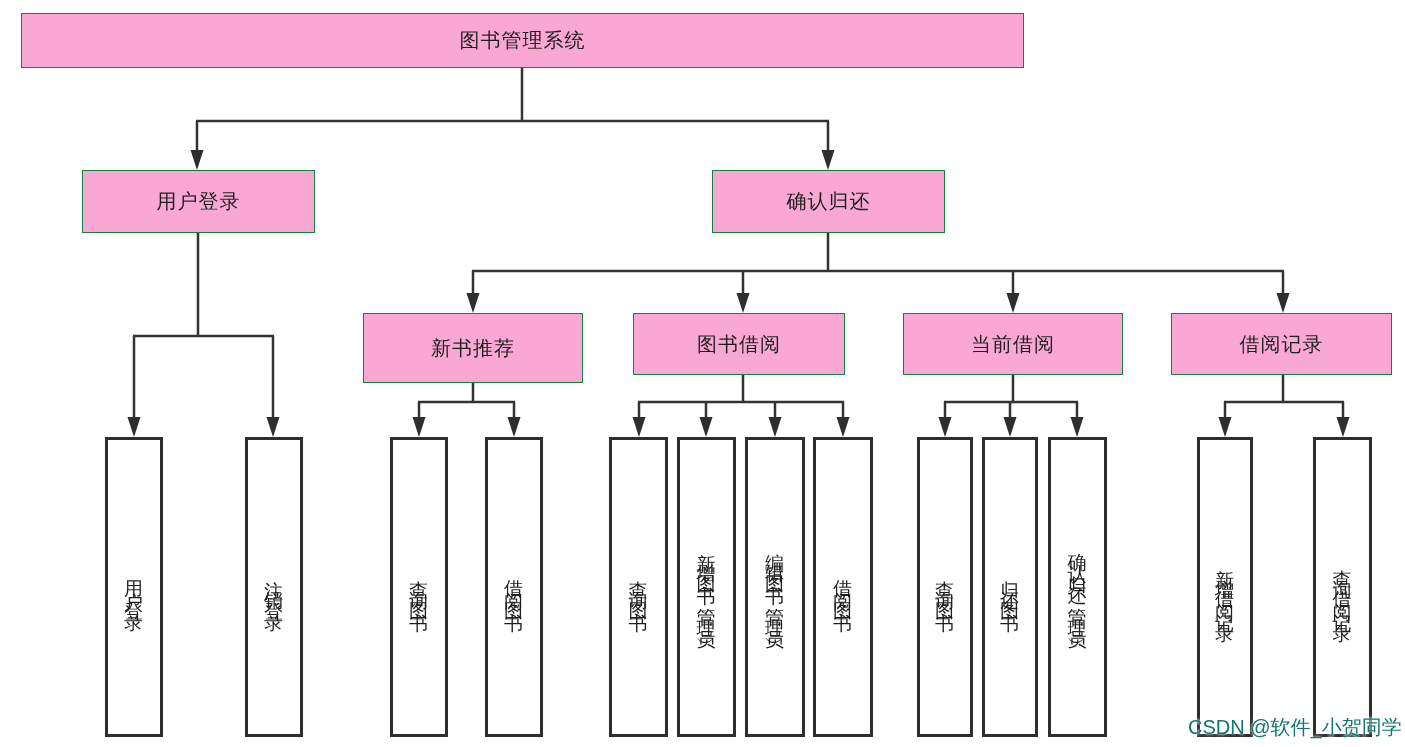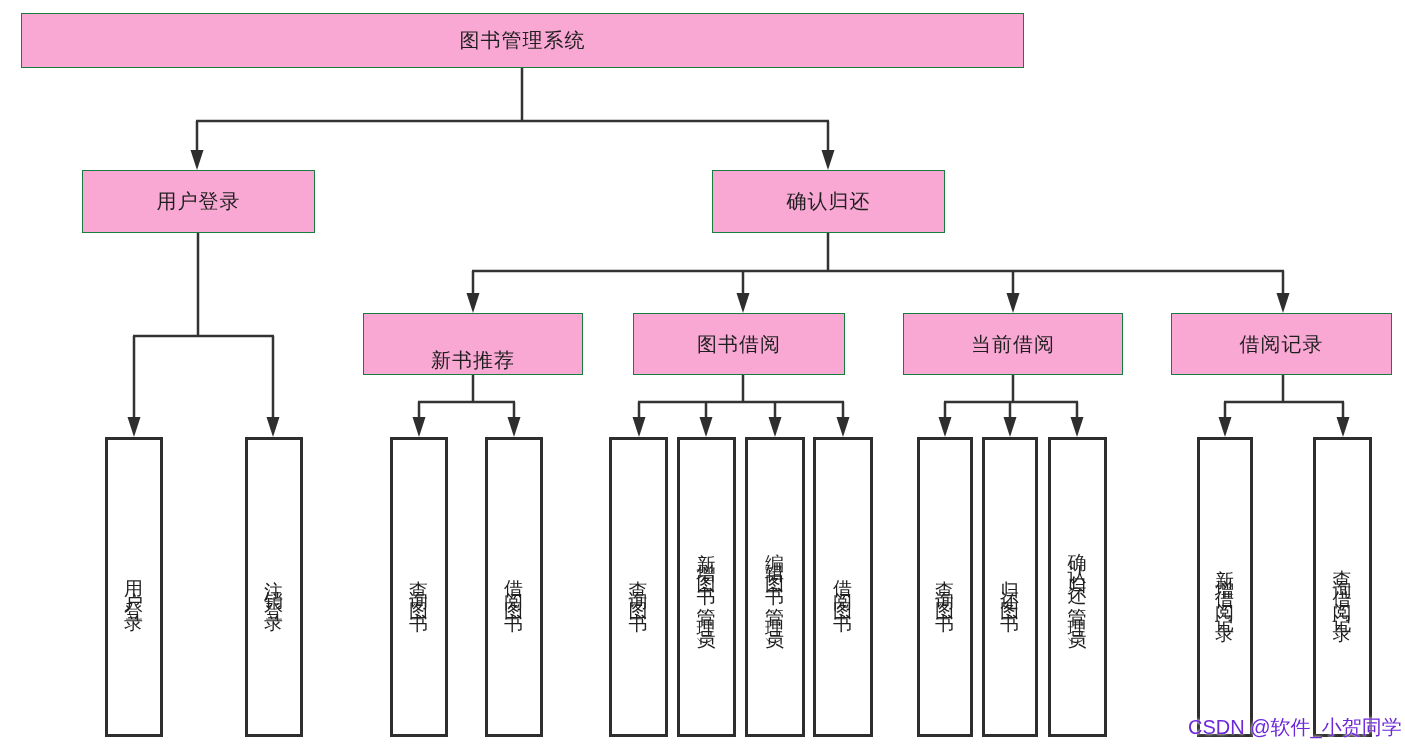--- a/index.html
+++ b/index.html
@@ -57,21 +57,21 @@
     letter-spacing: 11px;
     color: #1f1f1f;
     white-space: nowrap;
     line-height: 1;
   }
   #watermark {
     position: absolute;
     left: 1188px;
     top: 714px;
     font-size: 20px;
-    color: #6d28d9;
+    color: #0f766e;
     text-shadow: 0 0 2px #ffffff, 0 0 4px #ffffff;
     z-index: 5;
     white-space: nowrap;
   }
 </style>
 </head>
 <body>
 
 <div id="canvas">
 
@@ -122,21 +122,21 @@
     <span class="lbl">图书管理系统</span>
   </div>
 
   <div class="hbox" style="left:82px; top:170px; width:233px; height:63px;">
     <span class="lbl">用户登录</span>
   </div>
   <div class="hbox" style="left:712px; top:170px; width:233px; height:63px;">
     <span class="lbl">确认归还</span>
   </div>
 
-  <div class="hbox" style="left:363px; top:313px; width:220px; height:62px;align-items:flex-end;">
+  <div class="hbox" style="left:363px; top:313px; width:220px; height:70px;">
     <span class="lbl">新书推荐</span>
   </div>
   <div class="hbox" style="left:633px; top:313px; width:212px; height:62px;">
     <span class="lbl">图书借阅</span>
   </div>
   <div class="hbox" style="left:1171px; top:313px; width:221px; height:62px;">
     <span class="lbl">借阅记录</span>
   </div>
   <div class="hbox" style="left:903px; top:313px; width:220px; height:62px;">
     <span class="lbl">当前借阅</span>

